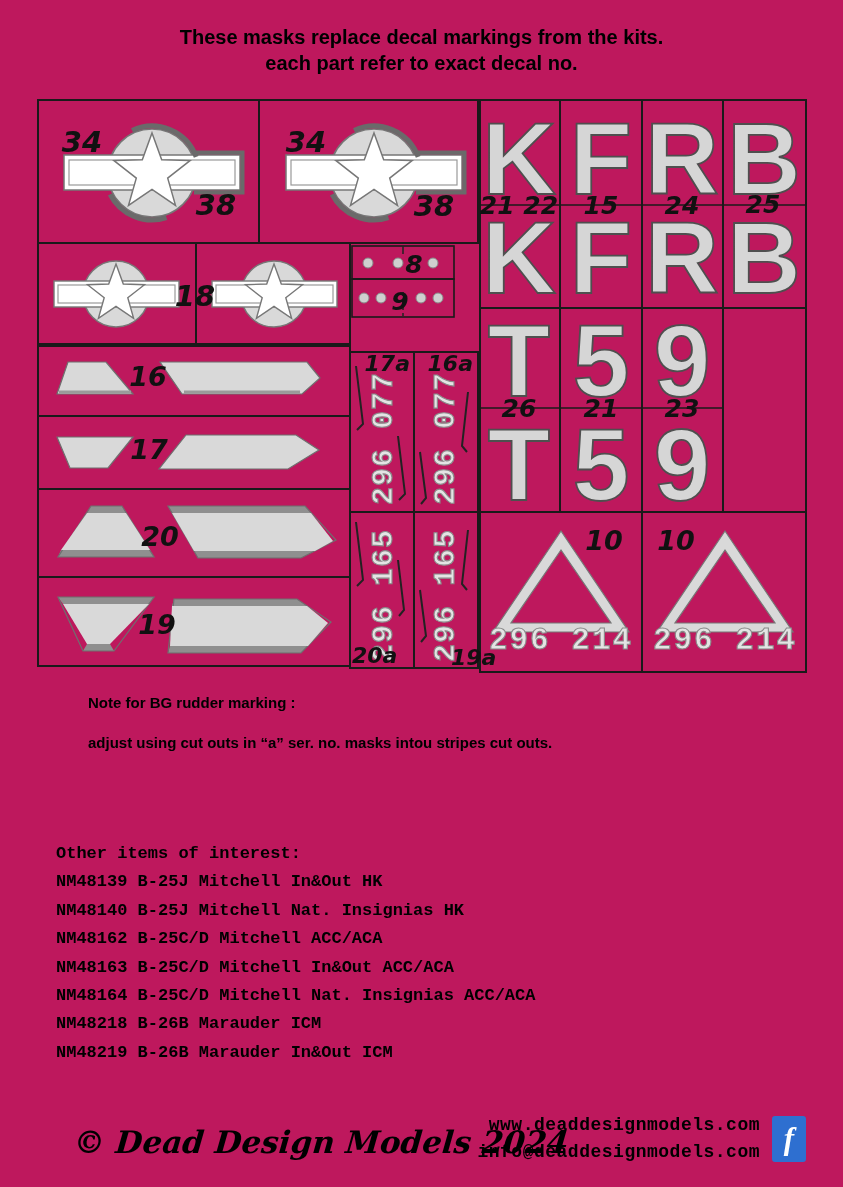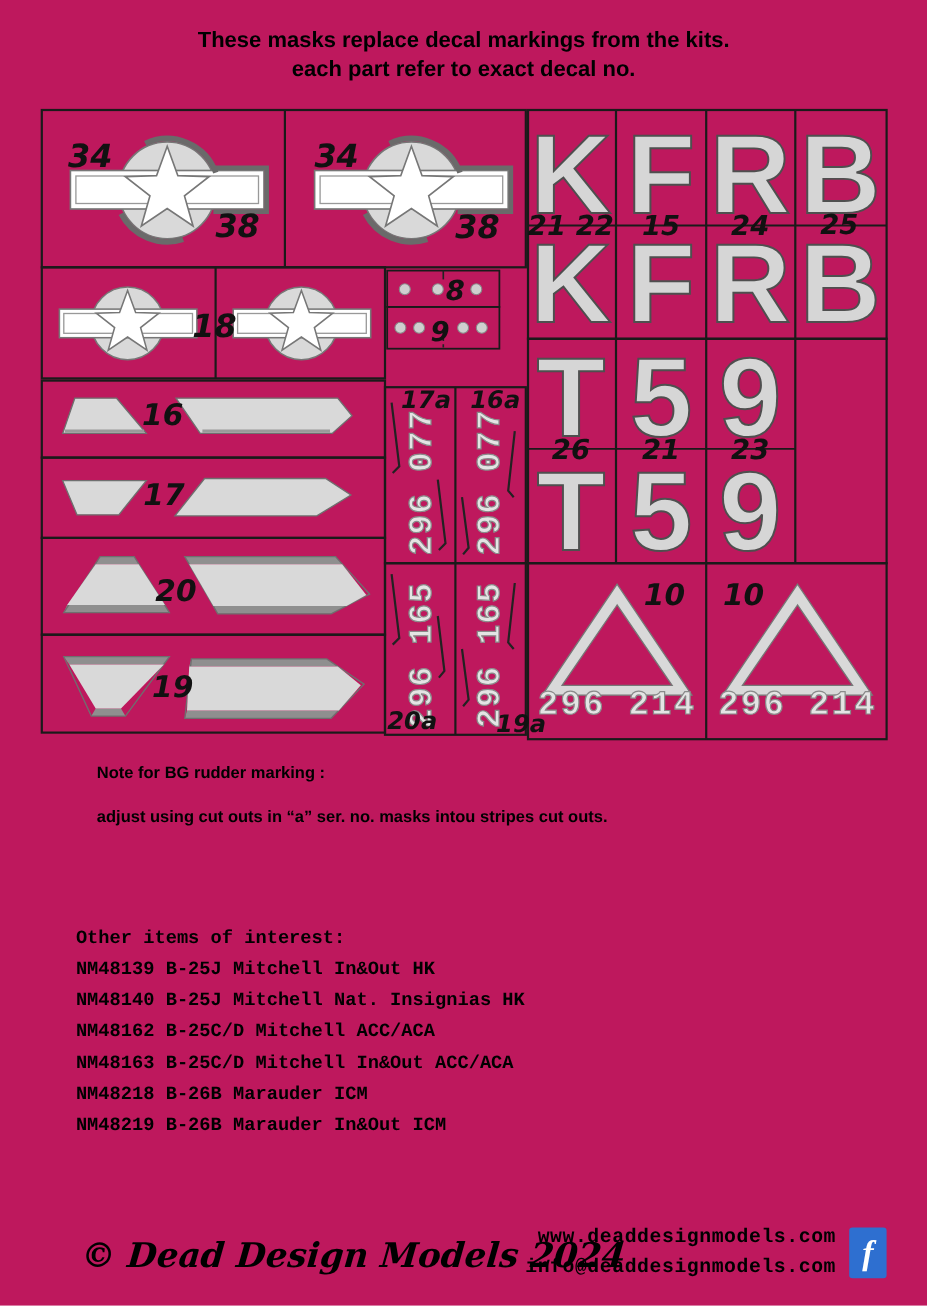--- a/index.html
+++ b/index.html
@@ -16,21 +16,21 @@
                fill:#d6d6d6;stroke:#4f4f4f;stroke-width:1.8px;}
   .serial{font-family:"Liberation Mono",monospace;font-weight:bold;
           fill:#e4e4e4;stroke:#8a8a8a;stroke-width:1.1px;}
   .serial-v{font-size:30px;letter-spacing:1px;}
   .serial-h{font-size:31px;letter-spacing:2px;}
 
   .note{position:absolute;left:88px;top:694px;font-size:15px;font-weight:bold;}
   .note-title{margin-bottom:22px;}
   .note-line{line-height:20px;}
 
-  .items{position:absolute;left:69px;top:840px;font-family:"Liberation Mono",monospace;
+  .items{position:absolute;left:56px;top:840px;font-family:"Liberation Mono",monospace;
          font-weight:bold;font-size:17px;}
   .items div{line-height:28.4px;white-space:pre;}
 
   .footer-script{position:absolute;left:74px;top:1124px;font-family:"DejaVu Serif",serif;
                  font-style:italic;font-weight:bold;font-size:31px;transform:skewX(-5deg);}
   .footer-urls{position:absolute;right:83px;top:1112px;text-align:right;
                font-family:"Liberation Mono",monospace;font-weight:bold;font-size:18px;
                line-height:27px;letter-spacing:.5px;margin-left:48px;}
   .fb{position:absolute;left:772px;top:1116px;width:34px;height:46px;background:#2e6fd0;
       color:#fff;font-family:"Liberation Serif",serif;font-style:italic;font-weight:bold;
@@ -217,20 +217,21 @@
     <div class="note-title">Note for BG rudder marking :</div>
     <div class="note-line">adjust using cut outs in “a” ser. no. masks intou stripes cut outs.</div>
   </div>
 
   <div class="items">
     <div>Other items of interest:</div>
     <div>NM48139 B-25J Mitchell In&amp;Out HK</div>
     <div>NM48140 B-25J Mitchell Nat. Insignias HK</div>
     <div>NM48162 B-25C/D Mitchell ACC/ACA</div>
     <div>NM48163 B-25C/D Mitchell In&amp;Out ACC/ACA</div>
+    <div>NM48164 B-25C/D Mitchell Nat. Insignias ACC/ACA</div>
     <div>NM48218 B-26B Marauder ICM</div>
     <div>NM48219 B-26B Marauder In&amp;Out ICM</div>
   </div>
 
   <div class="footer-script">© Dead Design Models 2024</div>
 
   <div class="footer-urls">
     <div>www.deaddesignmodels.com</div>
     <div>info@deaddesignmodels.com</div>
   </div>

